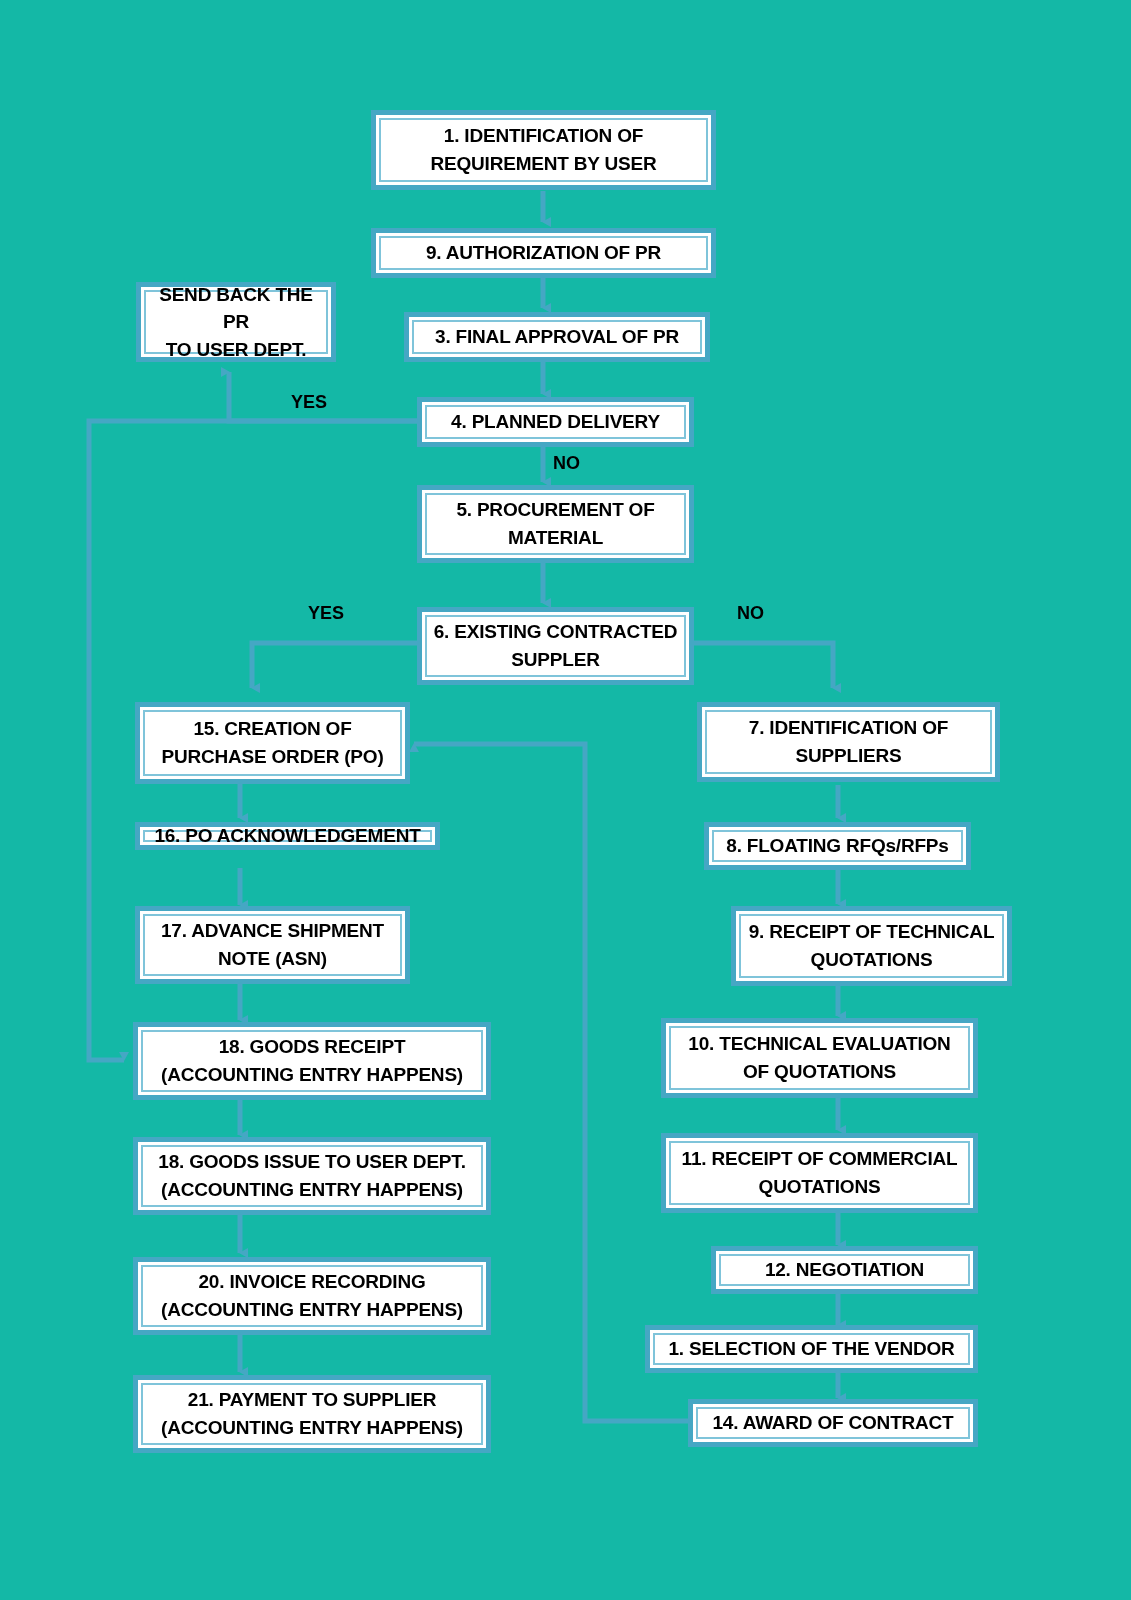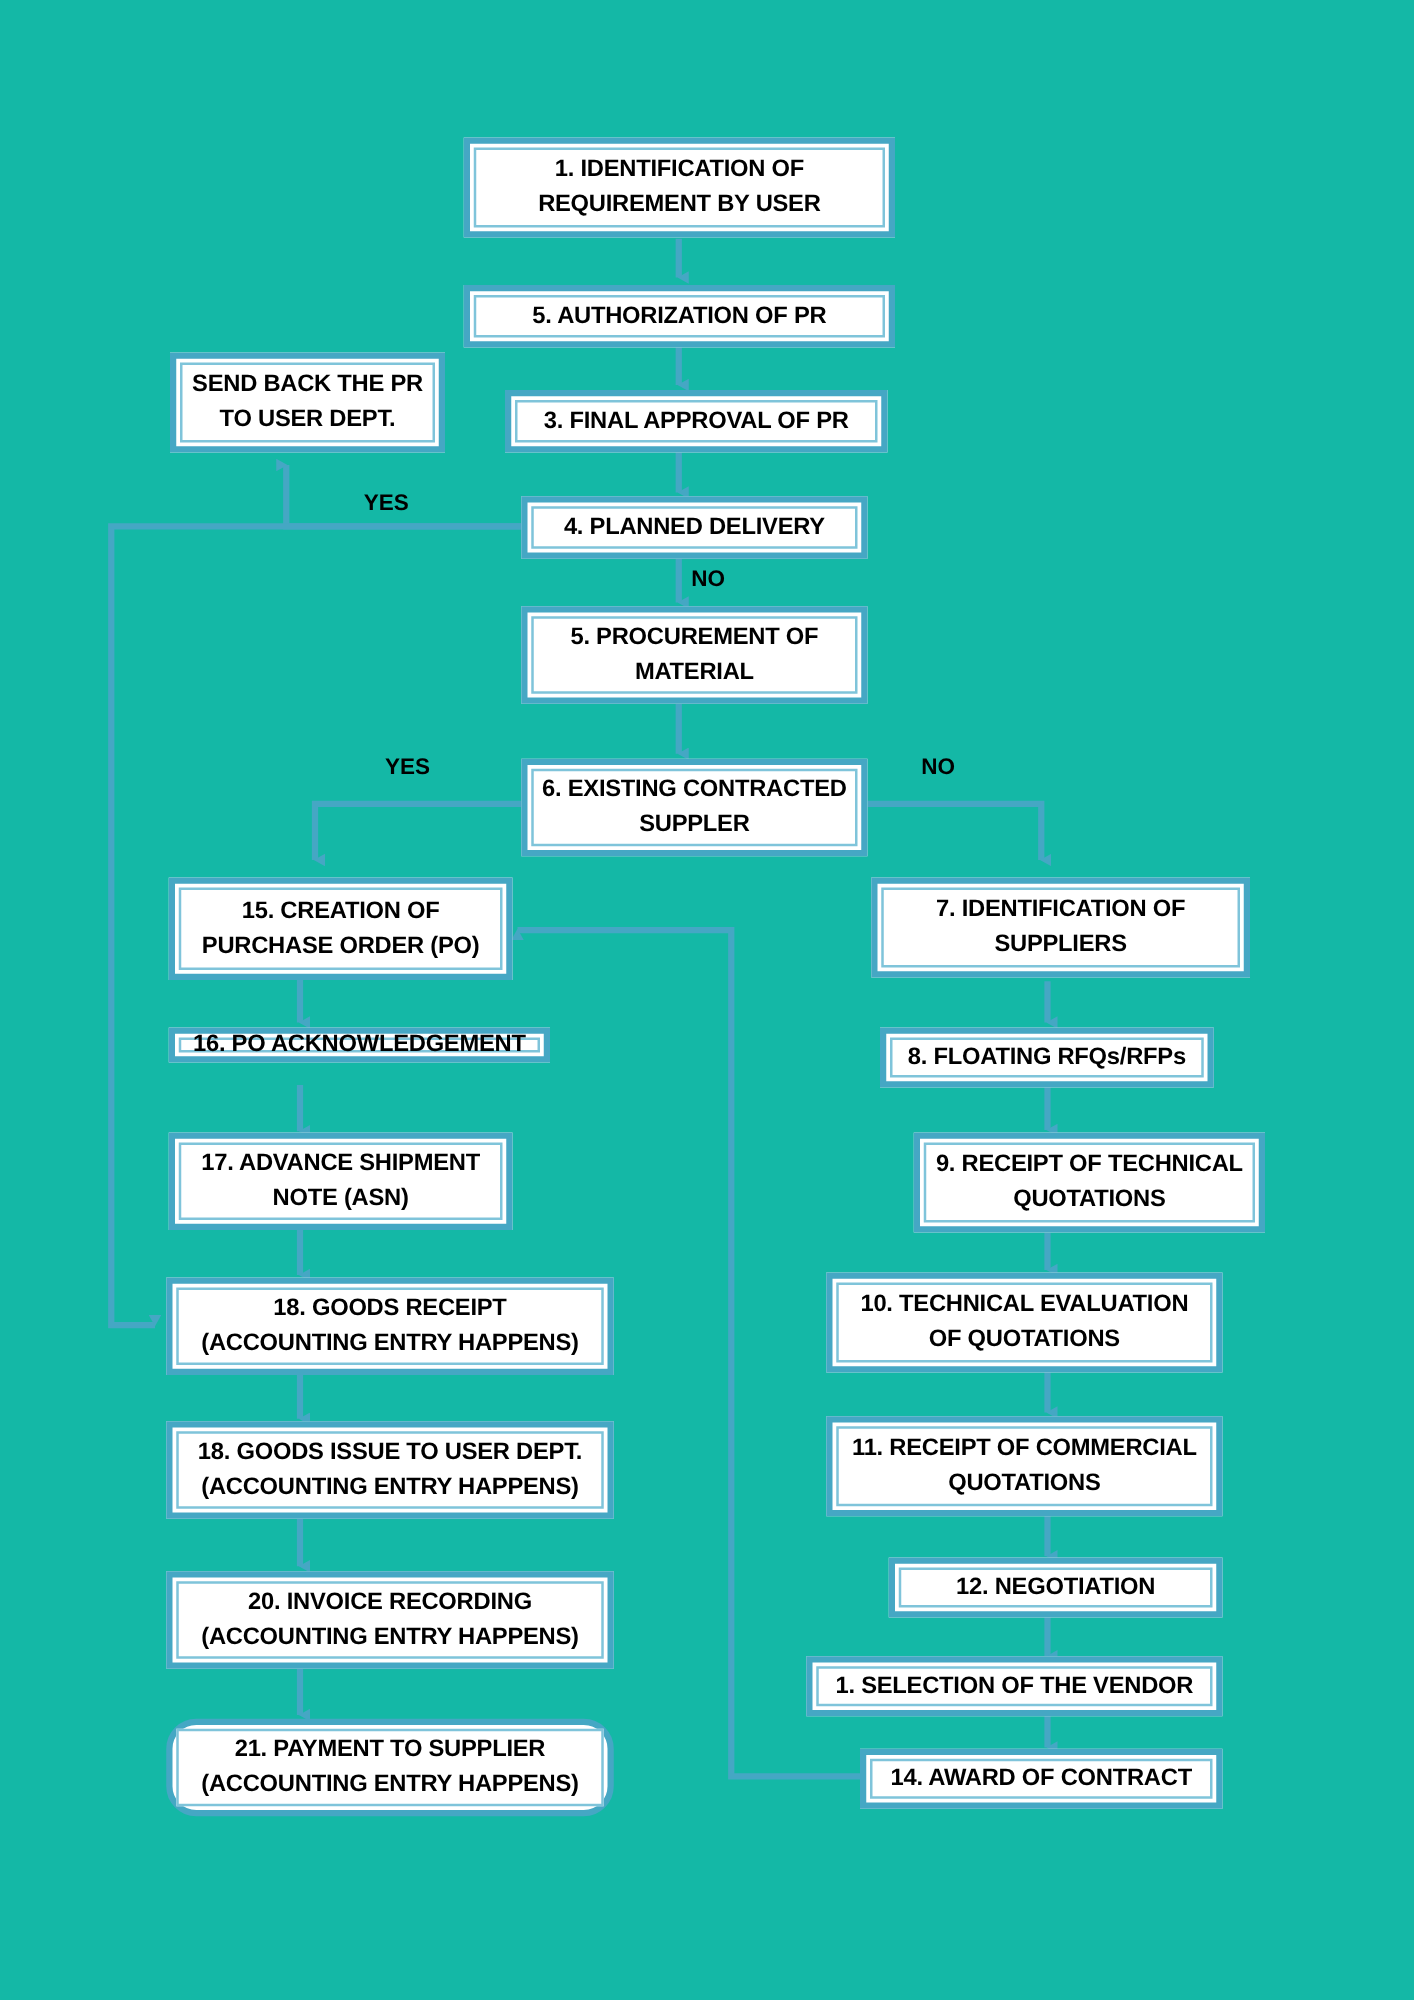--- a/index.html
+++ b/index.html
@@ -130,37 +130,37 @@
 
   <div class="node" style="left:371px; top:110px; width:345px; height:80px;">
     <div class="inner">
       <span class="label">1. IDENTIFICATION OF
 REQUIREMENT BY USER</span>
     </div>
   </div>
 
   <div class="node" style="left:371px; top:228px; width:345px; height:50px;">
     <div class="inner">
-      <span class="label">5. AUTHORIZATION OF PR</span>
+      <span class="label">9. AUTHORIZATION OF PR</span>
     </div>
   </div>
 
   <div class="node" style="left:404px; top:312px; width:306px; height:50px;">
     <div class="inner">
       <span class="label">3. FINAL APPROVAL OF PR</span>
     </div>
   </div>
 
   <div class="node" style="left:417px; top:397px; width:277px; height:50px;">
     <div class="inner">
       <span class="label">4. PLANNED DELIVERY</span>
     </div>
   </div>
 
-  <div class="node" style="left:136px; top:282px; width:220px; height:80px;">
+  <div class="node" style="left:136px; top:282px; width:200px; height:80px;">
     <div class="inner">
       <span class="label">SEND BACK THE PR
 TO USER DEPT.</span>
     </div>
   </div>
 
   <div class="node" style="left:417px; top:485px; width:277px; height:78px;">
     <div class="inner">
       <span class="label">5. PROCUREMENT OF
 MATERIAL</span>
@@ -260,21 +260,21 @@
     </div>
   </div>
 
   <div class="node" style="left:133px; top:1257px; width:358px; height:78px;">
     <div class="inner">
       <span class="label">20. INVOICE RECORDING
 (ACCOUNTING ENTRY HAPPENS)</span>
     </div>
   </div>
 
-  <div class="node" style="left:133px; top:1375px; width:358px; height:78px;border-radius:24px;">
+  <div class="node" style="left:133px; top:1375px; width:358px; height:78px;">
     <div class="inner">
       <span class="label">21. PAYMENT TO SUPPLIER
 (ACCOUNTING ENTRY HAPPENS)</span>
     </div>
   </div>
 
   <div class="edge-label" style="left:291px; top:392px;"><span>YES</span></div>
 
   <div class="edge-label" style="left:553px; top:453px;"><span>NO</span></div>
 

